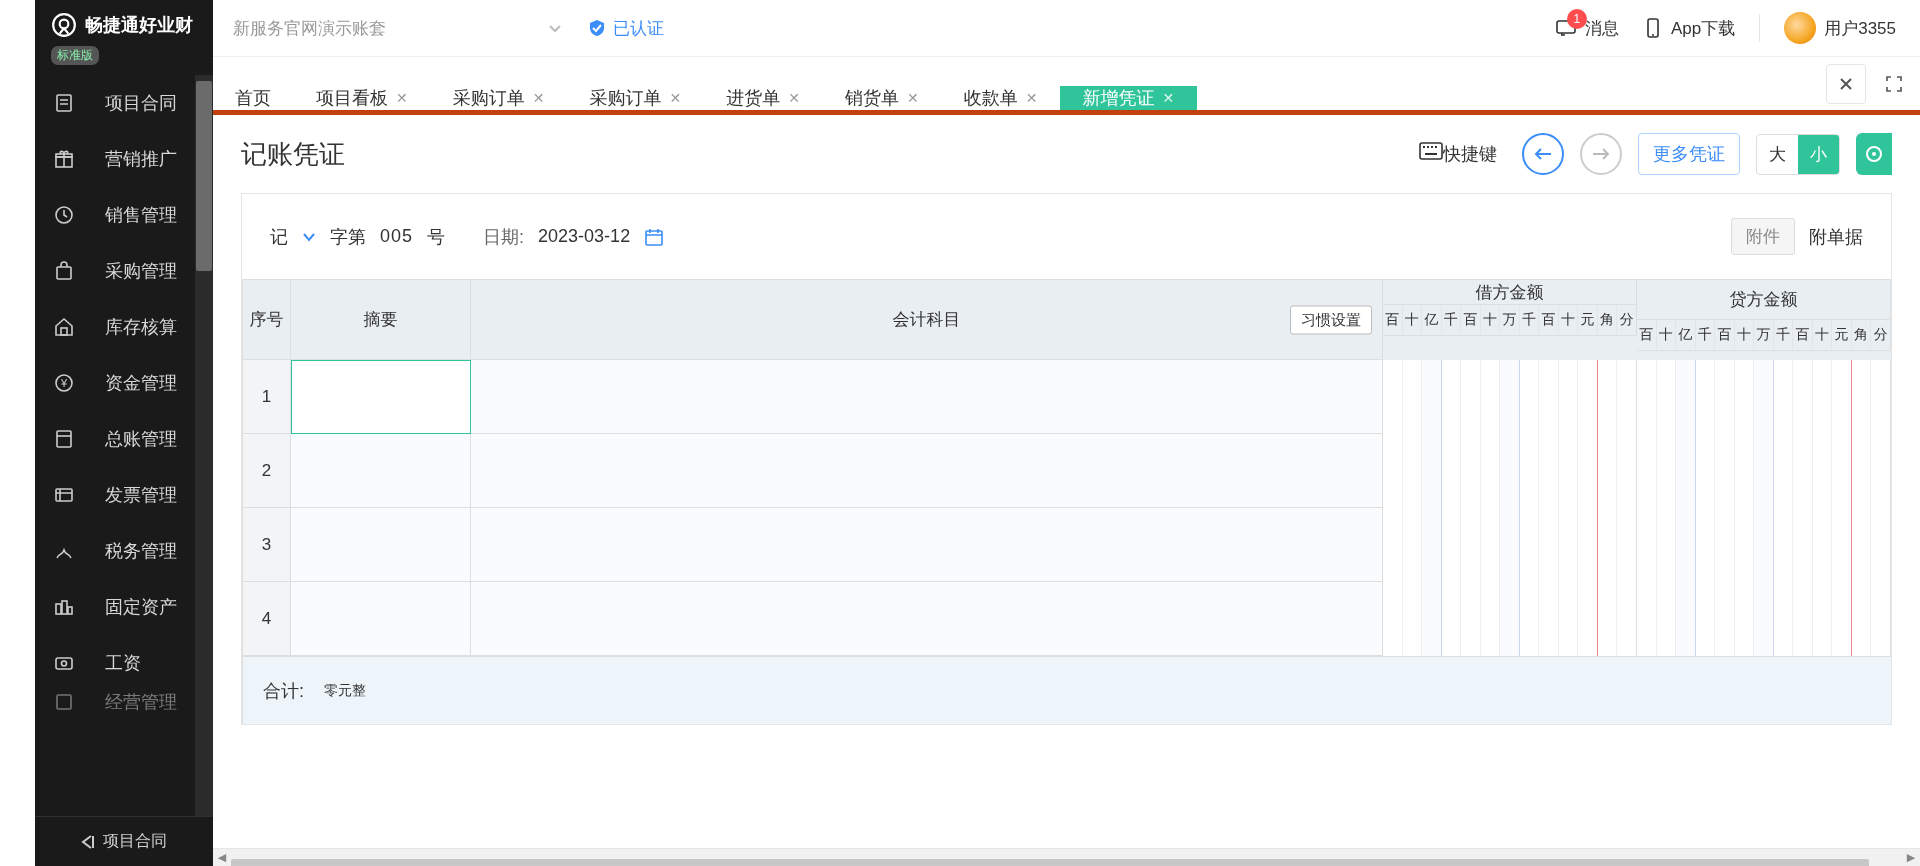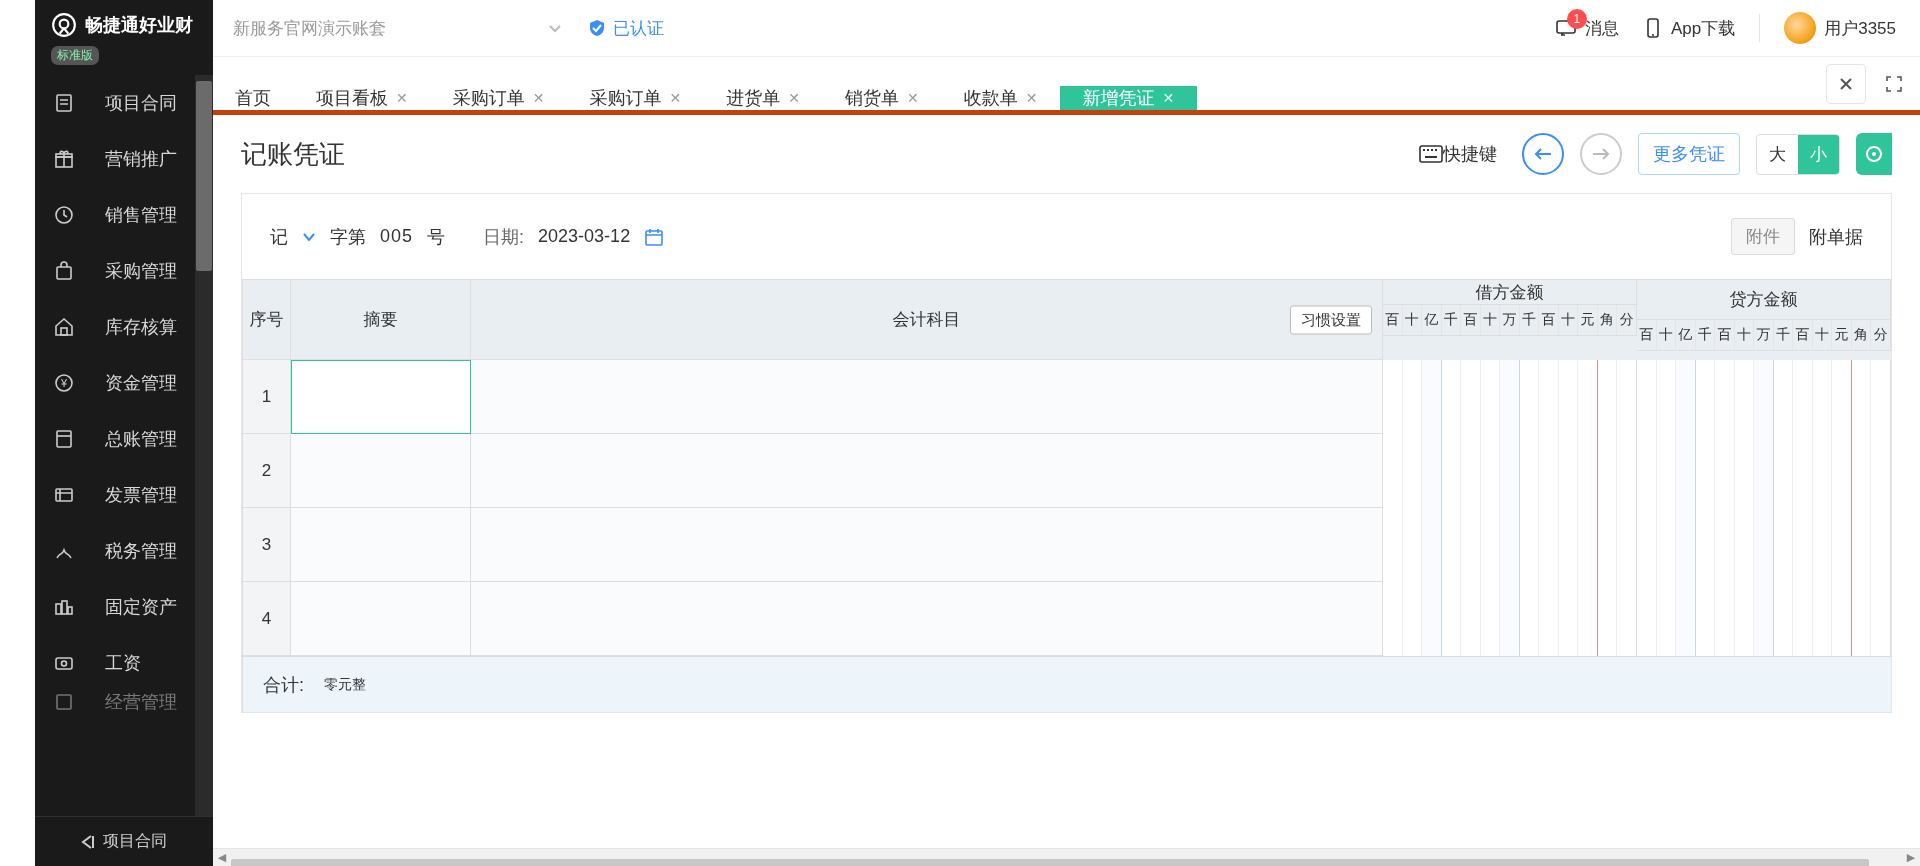--- a/index.html
+++ b/index.html
@@ -37,21 +37,21 @@
 .tab-active { background: #30c49a; color: #fff; }
 .tab-close { font-size: 14px; color: #999; }
 .tab-active .tab-close { color: #dff7ef; }
 .tabrow-actions { position: absolute; right: 6px; top: 0; height: 100%; display: flex; align-items: center; gap: 8px; }
 .tabrow-btn { width: 40px; height: 40px; border: 1px solid #e5e5e5; border-radius: 4px; display: flex; align-items: center; justify-content: center; cursor: pointer; font-size: 20px; background: #fff; }
 
 
 .content-header { display: flex; align-items: center; padding: 18px 28px; gap: 16px; }
 .page-title { font-size: 26px; font-weight: 500; }
 .ch-spacer { flex: 1; }
-.shortcut-btn { display: flex; align-items: center; font-size: 18px; border: 1px solid transparent; padding: 4px 8px; cursor: pointer; }
+.shortcut-btn { display: flex; font-size: 18px; border: 1px solid transparent; padding: 4px 8px; cursor: pointer; }
 .nav-circle { width: 42px; height: 42px; border: 2px solid #ccc; border-radius: 50%; display: flex; align-items: center; justify-content: center; cursor: pointer; font-size: 20px; }
 .nav-circle.active { border-color: #3b8df8; color: #3b8df8; }
 .more-link { color: #3b8df8; border: 1px solid #aed4ff; border-radius: 4px; padding: 8px 14px; font-size: 18px; cursor: pointer; }
 .size-toggle { display: flex; border: 1px solid #ddd; border-radius: 4px; overflow: hidden; }
 .size-toggle span { padding: 8px 12px; font-size: 17px; cursor: pointer; }
 .size-toggle .sel { background: #30c49a; color: #fff; }
 .green-pill { width: 36px; height: 42px; background: #30c49a; border-radius: 6px 0 0 6px; display: flex; align-items: center; justify-content: center; color: #fff; cursor: pointer; }
 .content-body { padding: 0 28px 12px 28px; }
 .voucher-wrap { border: 1px solid #e5e5e5; }
 .voucher-meta { display: flex; align-items: center; padding: 24px 28px; gap: 14px; font-size: 18px; background: #fff; }
@@ -81,21 +81,21 @@
 .vrow .cell-seq { display: flex; align-items: center; justify-content: center; font-size: 17px; background: #f2f4f6; }
 .vrow .cell-sum { background: #fafbfc; }
 .vrow.r1 .cell-sum { background: #fff; border: 1px solid #30c49a; }
 .vrow .cell-subj { background: #fafbfc; }
 .vrow .cell-amount-group { display: flex; }
 .vrow .dcell { flex: 1; border-right: 1px solid #eee; }
 .vrow .dcell:last-child { border-right: 1px solid #dedede; }
 .col-tint-blue { background: rgba(80,130,255,0.03); border-right-color: #c8d5ef !important; }
 .col-tint-red { border-right-color: #e58a8a !important; }
 
-.vtotal { display: flex; height: 56px; align-items: center; border-top: 1px solid #dedede; background: #eef5fa; }
+.vtotal { display: flex; height: 68px; align-items: center; border-top: 1px solid #dedede; background: #eef5fa; }
 .vtotal-label { padding: 0 20px; font-size: 18px; }
 
 
 .bottom-scroll { height: 18px; background: #f1f1f1; border-top: 1px solid #e5e5e5; display: flex; align-items: center; margin-top: auto; }
 .bs-arrow { width: 18px; height: 18px; display: flex; align-items: center; justify-content: center; color: #888; font-size: 11px; }
 .bs-track { flex: 1; position: relative; }
 .bs-thumb { position: absolute; height: 16px; top: 1px; background: #c7c7c7; border-radius: 2px; }
 
 svg { display: block; }
 </style>

